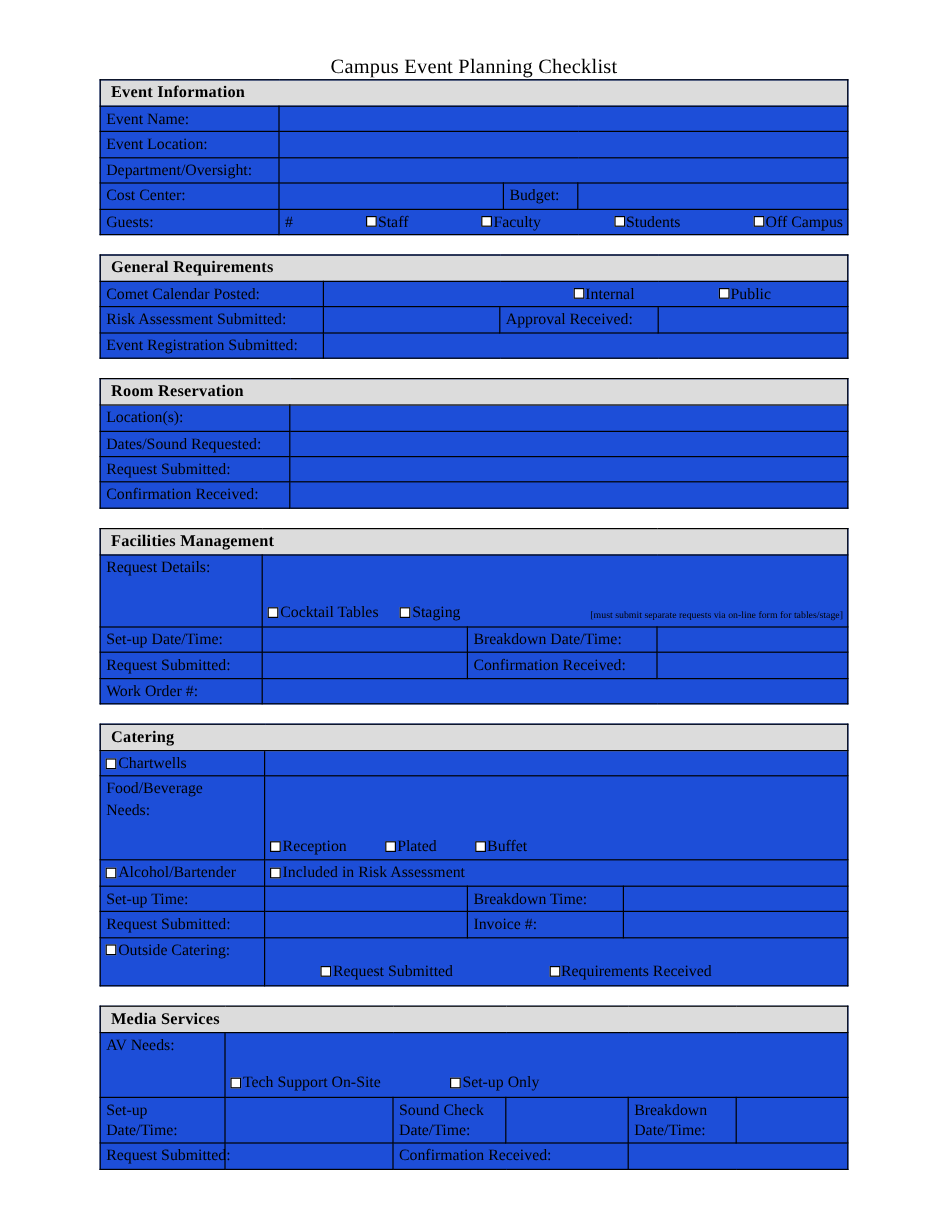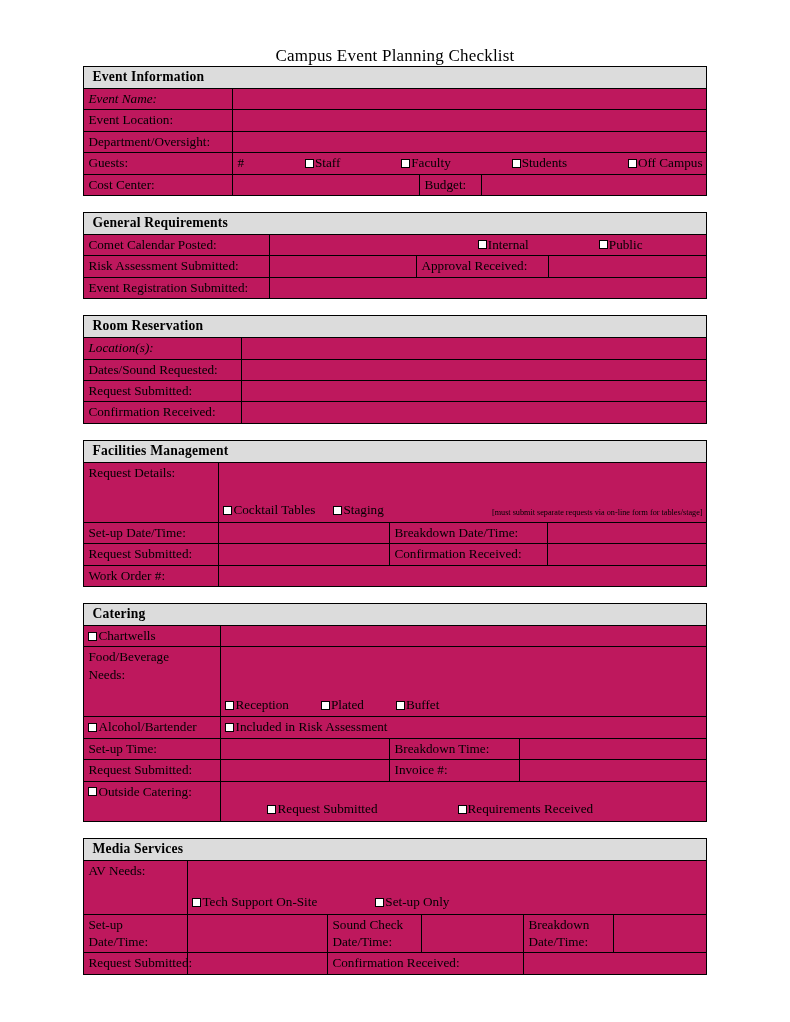--- a/index.html
+++ b/index.html
@@ -32,40 +32,40 @@
   }
 
   
   .section {
     width: 622px;
     margin: 0 auto;
     border: 1.5px solid #000;
     border-collapse: collapse;
     table-layout: fixed;
     font-size: 13.2px;
-    background: #be185d;
+    background: #1d4ed8;
   }
   .section td {
     border: 1px solid #000;
     padding: 1px 3px 2px 4px;
     vertical-align: top;
     line-height: 1.32;
     height: 17px;
   }
   .sec-head td {
     background: #dcdcdc;
     font-weight: bold;
     font-size: 13.6px;
     padding: 1px 3px 2px 8px;
     letter-spacing: 0.2px;
   }
   .gap-16 { height: 16px; }
 
   .lbl { white-space: nowrap; }
-  .tall-1 { height: 39px; font-style: italic; }
+  .tall-1 { height: 39px; }
   .tall-2 { height: 30px; }
   .blank  { }
 
   
   .cb {
     display: inline-block;
     width: 9px;
     height: 9px;
     border: 1.2px solid #000;
     background: #fff;
@@ -121,40 +121,40 @@
       </tr>
       <tr>
         <td class="lbl">Event Location:</td>
         <td class="blank" colspan="3"></td>
       </tr>
       <tr>
         <td class="lbl">Department/Oversight:</td>
         <td class="blank" colspan="3"></td>
       </tr>
       <tr>
+        <td class="lbl">Cost Center:</td>
+        <td class="blank"></td>
+        <td class="lbl">Budget:</td>
+        <td class="blank"></td>
+      </tr>
+      <tr>
         <td class="lbl">Guests:</td>
         <td colspan="3">
           <div class="row-flex">
             <span>#</span>
             <span class="spacer"></span>
             <span class="cbwrap"><span class="cb"></span><span>Staff</span></span>
             <span class="spacer"></span>
             <span class="cbwrap"><span class="cb"></span><span>Faculty</span></span>
             <span class="spacer"></span>
             <span class="cbwrap"><span class="cb"></span><span>Students</span></span>
             <span class="spacer"></span>
             <span class="cbwrap"><span class="cb"></span><span>Off Campus</span></span>
           </div>
         </td>
-      </tr>
-      <tr>
-        <td class="lbl">Cost Center:</td>
-        <td class="blank"></td>
-        <td class="lbl">Budget:</td>
-        <td class="blank"></td>
       </tr>
     </tbody>
   </table>
 
   <div class="gap-16"></div>
 
   <table class="section">
     <colgroup>
       <col style="width:186px">
       <col style="width:147px">

